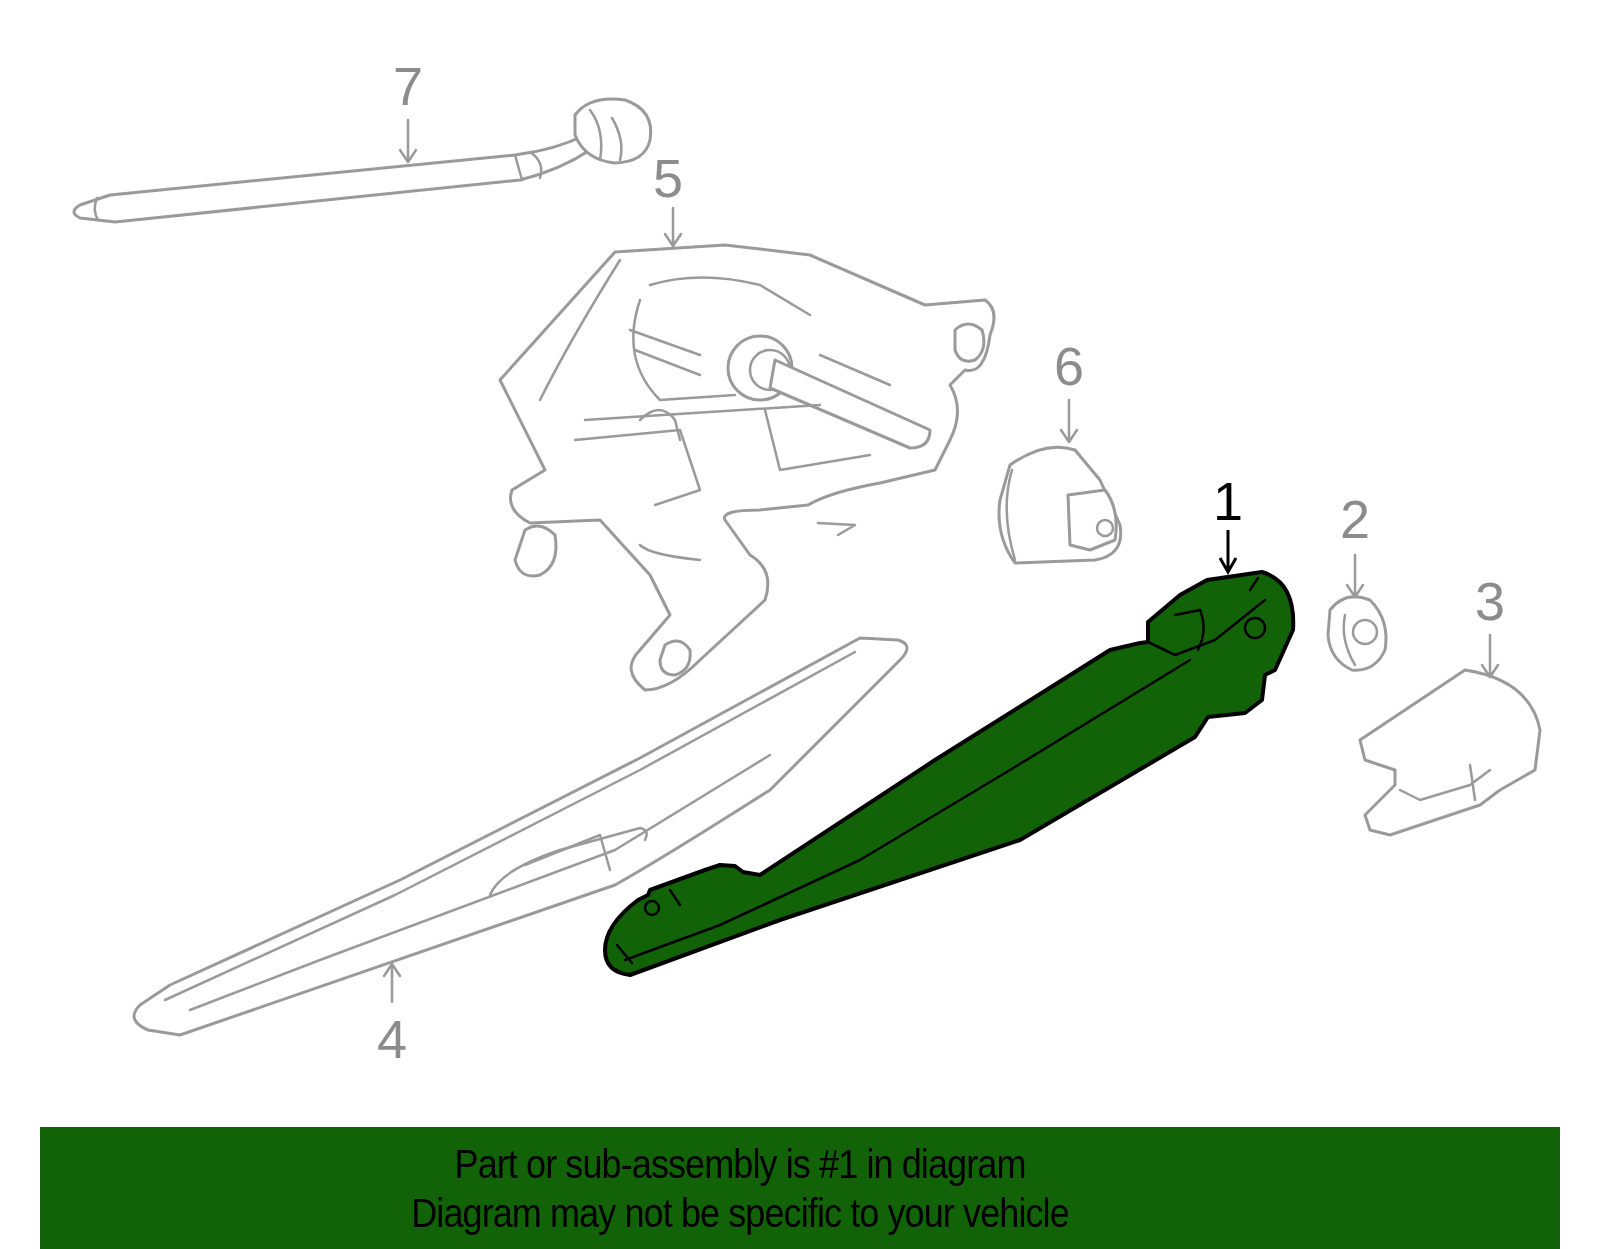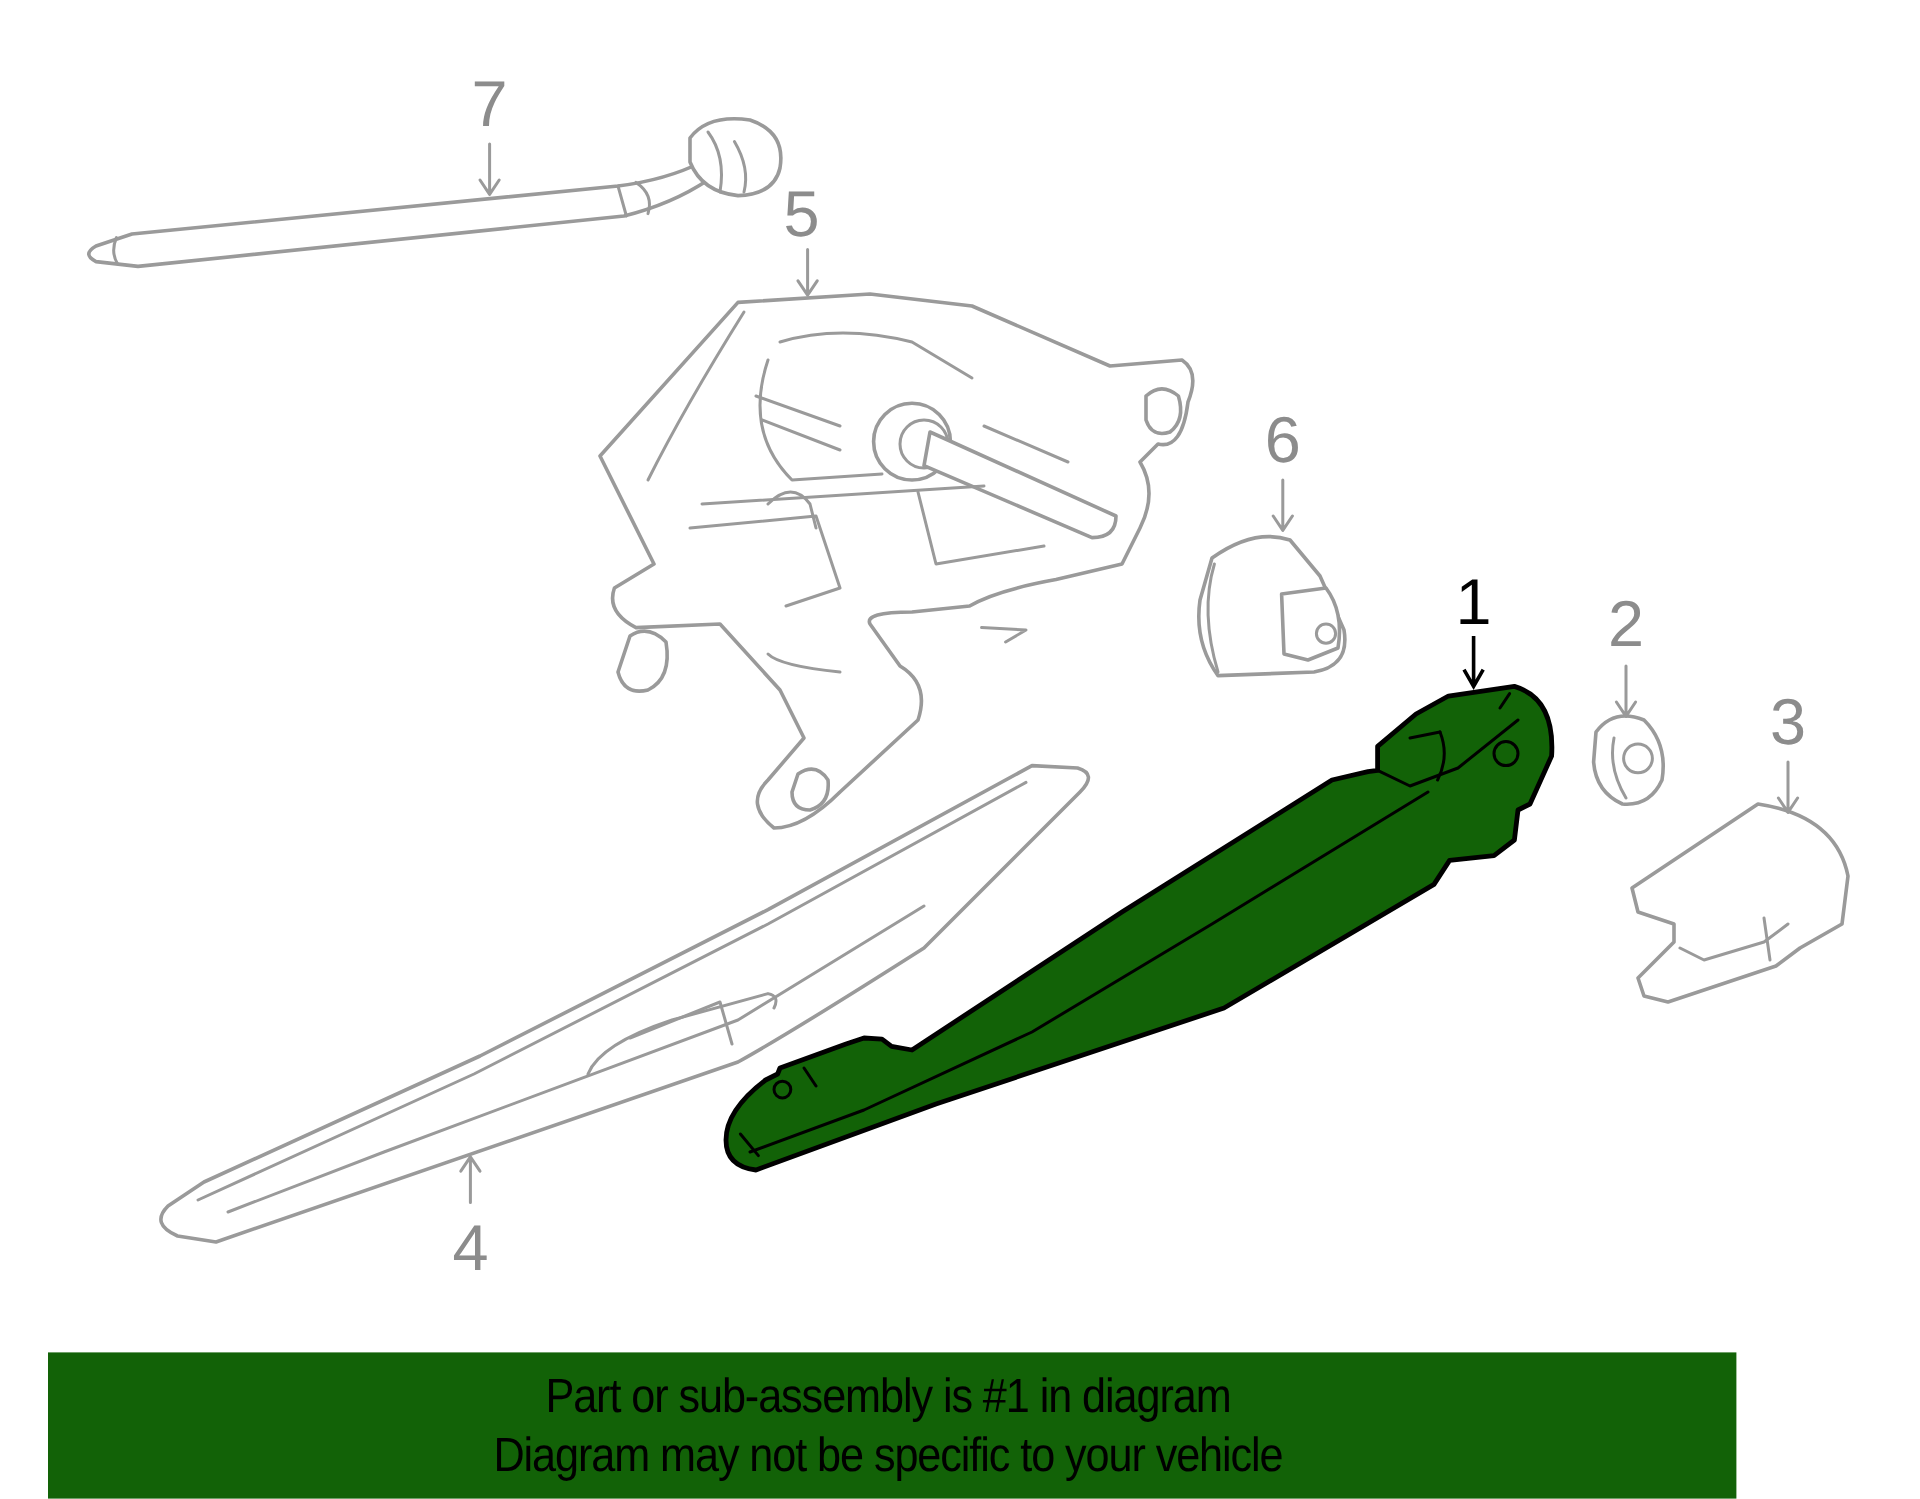--- a/index.html
+++ b/index.html
@@ -4,21 +4,21 @@
   <style>
     html, body { margin: 0; padding: 0; background: #ffffff; }
     body { width: 1600px; height: 1249px; position: relative; overflow: hidden; font-family: "Liberation Sans", sans-serif; }
     #diagram { position: absolute; left: 0; top: 0; width: 1600px; height: 1100px; }
     .callout { font-family: "Liberation Sans", sans-serif; font-size: 54px; fill: #8c8c8c; }
     .callout.active { fill: #000000; }
     .ghost { fill: #ffffff; stroke: #9a9a9a; stroke-width: 3; stroke-linejoin: round; stroke-linecap: round; }
     .ghost-line { fill: none; stroke: #9a9a9a; stroke-width: 2.5; stroke-linecap: round; stroke-linejoin: round; }
     .part1 { fill: #126207; stroke: #000; stroke-width: 4; stroke-linejoin: round; }
     .part1-line { fill: none; stroke: #000; stroke-width: 2.5; stroke-linecap: round; stroke-linejoin: round; }
-    #banner { position: absolute; left: 40px; top: 1127px; width: 1407px; height: 122px; background: #126207; }
+    #banner { position: absolute; left: 40px; top: 1127px; width: 1520px; height: 122px; background: #126207; }
     #banner .line { position: absolute; left: 0; width: 1520px; text-align: center; color: #000; font-family: "Liberation Sans", sans-serif; font-size: 40px; letter-spacing: -1px; transform: scaleX(0.9); }
     #banner .l1 { top: 15px; left: -60px; }
     #banner .l2 { top: 64px; left: -60px; }
   </style>
 </head>
 <body>
 
 <svg id="diagram" viewBox="0 0 1600 1100" xmlns="http://www.w3.org/2000/svg">
 
   <g>

